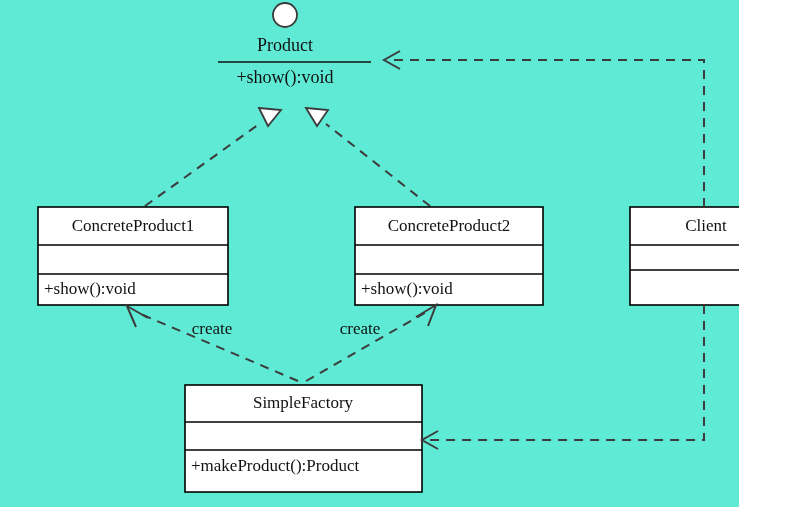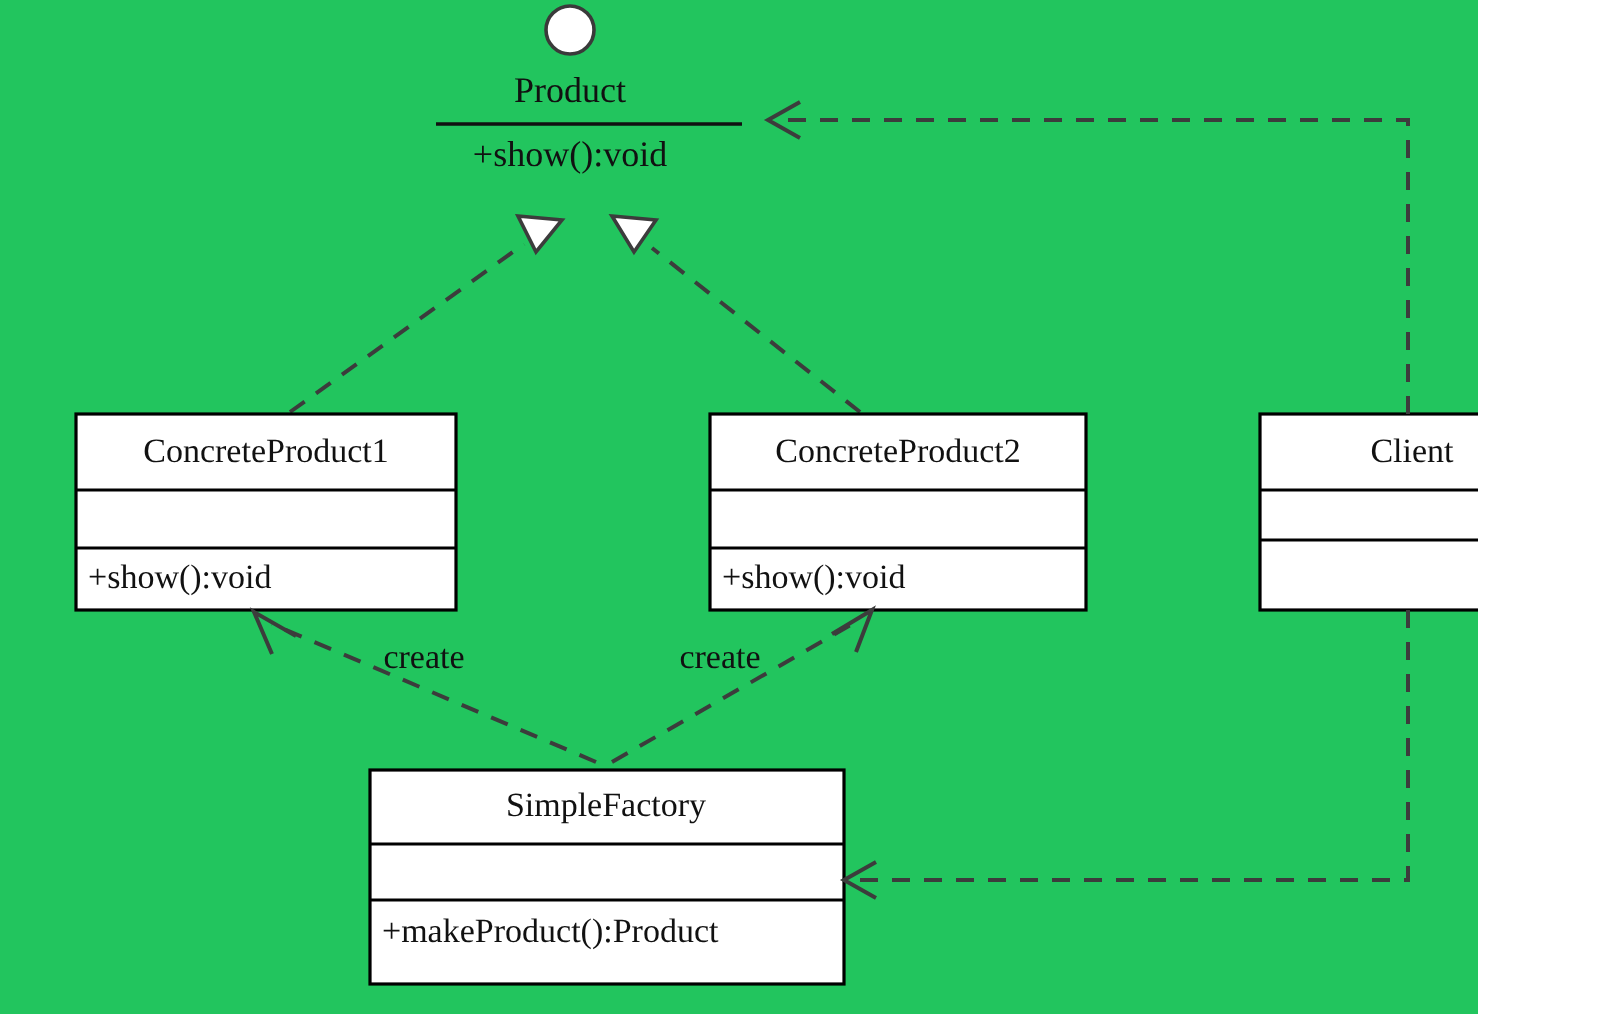--- a/index.html
+++ b/index.html
@@ -4,21 +4,21 @@
 <style>
   html, body {
     margin: 0;
     padding: 0;
     background: #ffffff;
   }
   #diagram-root {
     position: relative;
     width: 739px;
     height: 507px;
-    background: #22c55e;
+    background: #5eead4;
     font-family: "Liberation Serif", "DejaVu Serif", serif;
     overflow: hidden;
   }
   #uml-svg {
     position: absolute;
     left: 0;
     top: 0;
     width: 802px;
     height: 507px;
   }

